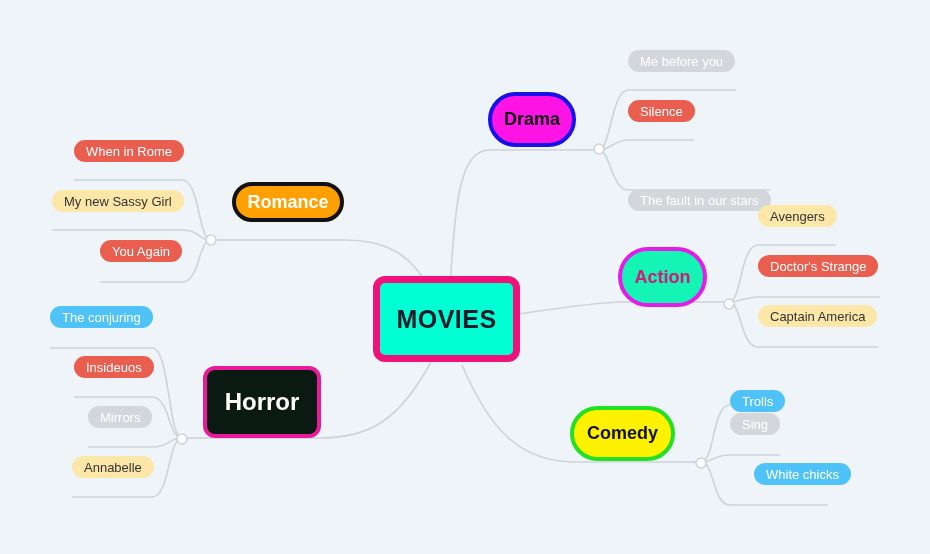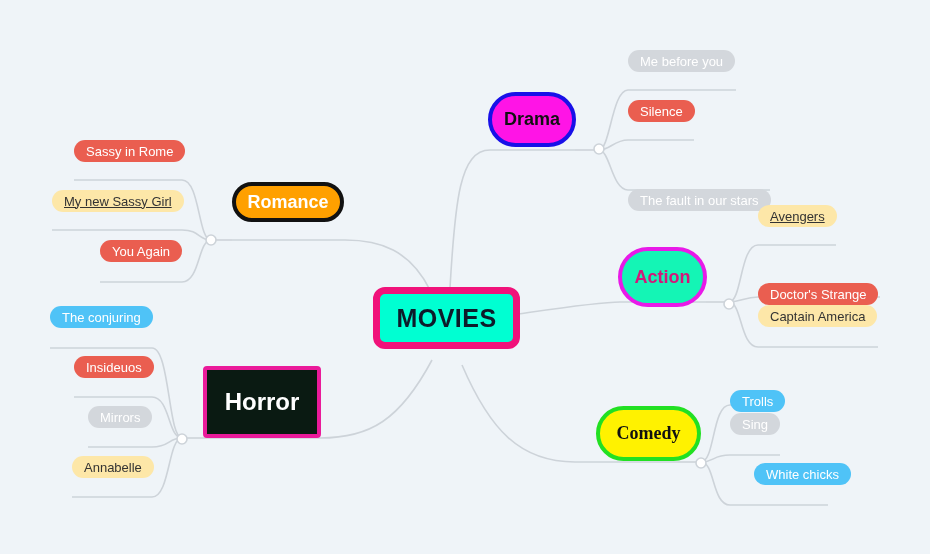--- a/index.html
+++ b/index.html
@@ -52,77 +52,77 @@
   </g>
   <g fill="#ffffff" stroke="#cdd3d9" stroke-width="1.6">
     <circle cx="599" cy="149" r="5"></circle>
     <circle cx="729" cy="304" r="5"></circle>
     <circle cx="701" cy="463" r="5"></circle>
     <circle cx="211" cy="240" r="5"></circle>
     <circle cx="182" cy="439" r="5"></circle>
   </g>
 </svg>
 
-<div class="node central" style="left:373px;top:287px;width:147px;height:62px;background:#00ffd2;border:7px solid #f0127a;color:#0d1b2a;">
+<div class="node central" style="left:373px;top:276px;width:147px;height:86px;background:#00ffd2;border:7px solid #f0127a;color:#0d1b2a;">
   <span>MOVIES</span>
 </div>
 
 <div class="node branch" style="left:488px;top:92px;width:88px;height:55px;background:#ff14e6;border:4px solid #1810e8;color:#111;font-size:18px;">
   <span>Drama</span>
 </div>
 <div class="node leaf" style="left:628px;top:50px;background:#d3d7dc;color:#fff;">
   <span>Me before you</span>
   </div>
 <div class="node leaf" style="left:628px;top:100px;background:#ea5e50;color:#fff;">
   <span>Silence</span>
   </div>
 <div class="node leaf" style="left:628px;top:150px;background:#d3d7dc;color:#fff;margin-top:39px;">
   <span>The fault in our stars</span>
   </div>
 
 <div class="node branch" style="left:618px;top:247px;width:89px;height:60px;background:#14f5b5;border:4px solid #e81ae8;color:#d4177a;font-size:18px;">
   <span>Action</span>
 </div>
-<div class="node leaf" style="left:758px;top:205px;background:#fde7a8;color:#333;text-decoration:underline;">
+<div class="node leaf" style="left:758px;top:205px;background:#fde7a8;color:#333;">
   <span>Avengers</span>
   </div>
-<div class="node leaf" style="left:758px;top:255px;background:#ea5e50;color:#fff;margin-top:28px;">
+<div class="node leaf" style="left:758px;top:255px;background:#ea5e50;color:#fff;">
   <span>Doctor's Strange</span>
   </div>
 <div class="node leaf" style="left:758px;top:305px;background:#fde7a8;color:#333;text-align:center;">
   <span>Captain America</span>
   </div>
 
-<div class="node branch" style="left:596px;top:406px;width:105px;height:55px;background:#fff200;border:4px solid #22e022;color:#111;font-size:18px;font-family:Liberation Serif, serif;">
+<div class="node branch" style="left:570px;top:406px;width:105px;height:55px;background:#fff200;border:4px solid #22e022;color:#111;font-size:18px;">
   <span>Comedy</span>
 </div>
 <div class="node leaf" style="left:730px;top:350px;background:#4fc3f7;color:#fff;margin-top:40px;">
   <span>Trolls</span>
   </div>
 <div class="node leaf" style="left:730px;top:413px;background:#d3d7dc;color:#fff;">
   <span>Sing</span>
   </div>
 <div class="node leaf" style="left:754px;top:463px;background:#4fc3f7;color:#fff;">
   <span>White chicks</span>
   </div>
 
 <div class="node branch" style="left:232px;top:182px;width:112px;height:40px;background:#ffa000;border:4px solid #111;color:#fff;font-size:18px;">
   <span>Romance</span>
 </div>
 <div class="node leaf" style="left:74px;top:140px;background:#ea5e50;color:#fff;">
-  <span>Sassy in Rome</span>
+  <span>When in Rome</span>
   </div>
-<div class="node leaf" style="left:52px;top:190px;background:#fde7a8;color:#333;text-decoration:underline;">
+<div class="node leaf" style="left:52px;top:190px;background:#fde7a8;color:#333;">
   <span>My new Sassy Girl</span>
   </div>
 <div class="node leaf" style="left:100px;top:240px;background:#ea5e50;color:#fff;">
   <span>You Again</span>
   </div>
 
-<div class="node branch" style="left:203px;top:366px;width:118px;height:72px;background:#0a1a12;border:4px solid #ea1a9a;color:#fff;font-size:24px;border-radius:4px;">
+<div class="node branch" style="left:203px;top:366px;width:118px;height:72px;background:#0a1a12;border:4px solid #ea1a9a;color:#fff;font-size:24px;border-radius:12px;">
   <span>Horror</span>
 </div>
 <div class="node leaf" style="left:50px;top:306px;background:#4fc3f7;color:#fff;">
   <span>The conjuring</span>
   </div>
 <div class="node leaf" style="left:74px;top:356px;background:#ea5e50;color:#fff;">
   <span>Insideuos</span>
   </div>
 <div class="node leaf" style="left:88px;top:406px;background:#d3d7dc;color:#fff;text-align:center;">
   <span>Mirrors</span>

